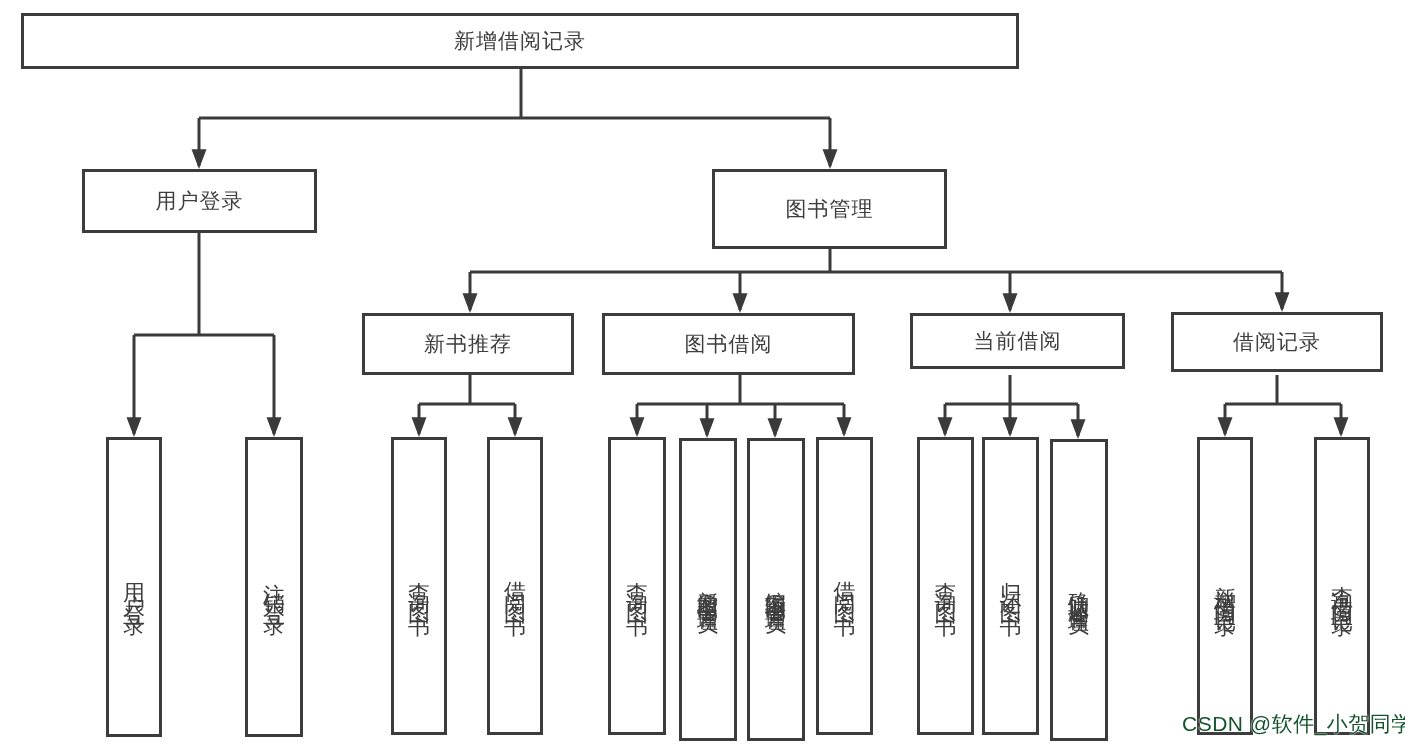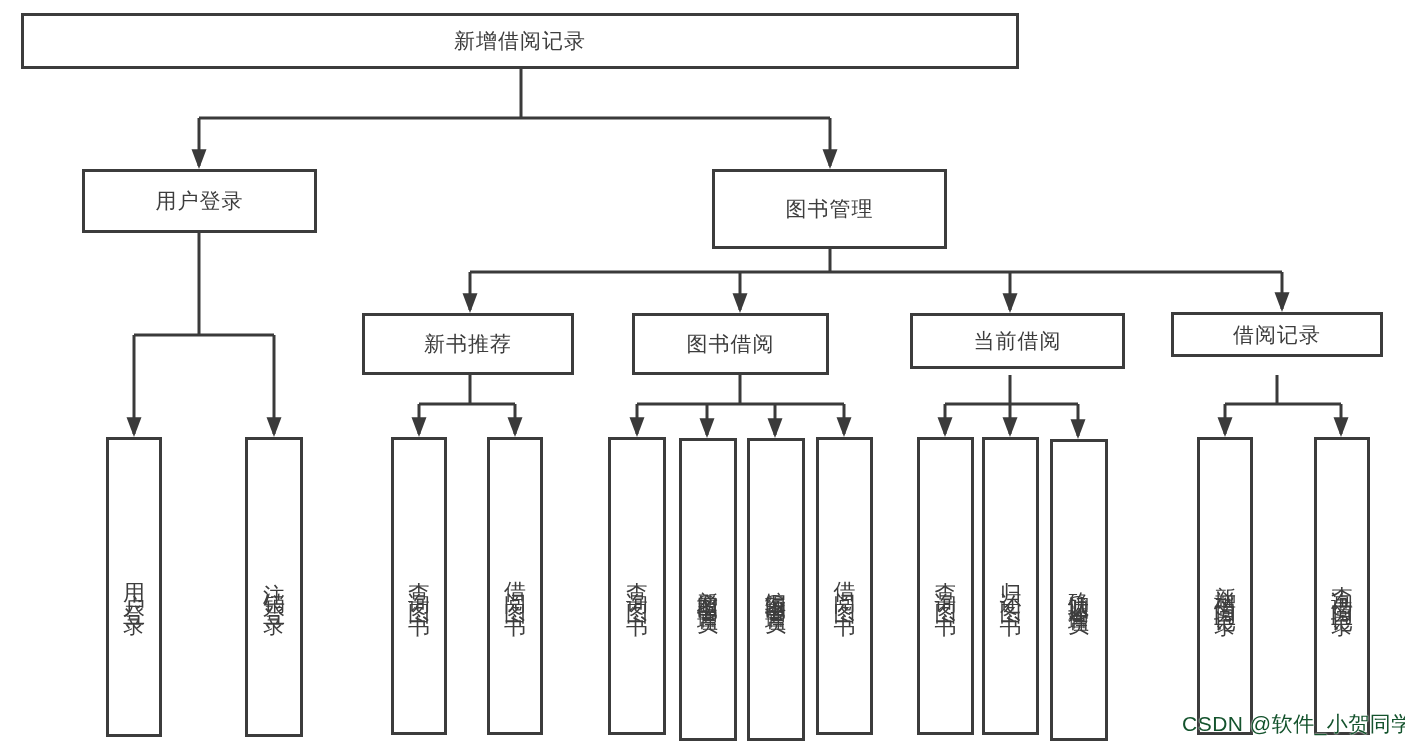--- a/index.html
+++ b/index.html
@@ -121,27 +121,27 @@
   <div class="node h" style="left:82px;top:169px;width:235px;height:64px">
     <span>用户登录</span>
   </div>
   <div class="node h" style="left:712px;top:169px;width:235px;height:80px">
     <span>图书管理</span>
   </div>
 
   <div class="node h" style="left:362px;top:313px;width:212px;height:62px">
     <span>新书推荐</span>
   </div>
-  <div class="node h" style="left:632px;top:313px;width:197px;height:62px">
+  <div class="node h" style="left:602px;top:313px;width:253px;height:62px">
     <span>图书借阅</span>
   </div>
   <div class="node h" style="left:910px;top:313px;width:215px;height:56px">
     <span>当前借阅</span>
   </div>
-  <div class="node h" style="left:1171px;top:312px;width:212px;height:45px">
+  <div class="node h" style="left:1171px;top:312px;width:212px;height:60px">
     <span>借阅记录</span>
   </div>
 
   <div class="node leaf" style="left:106px;top:437px;width:56px;height:300px">
     <span class="vtext">用户登录</span>
   </div>
   <div class="node leaf" style="left:245px;top:437px;width:58px;height:300px">
     <span class="vtext">注销登录</span>
   </div>
 

